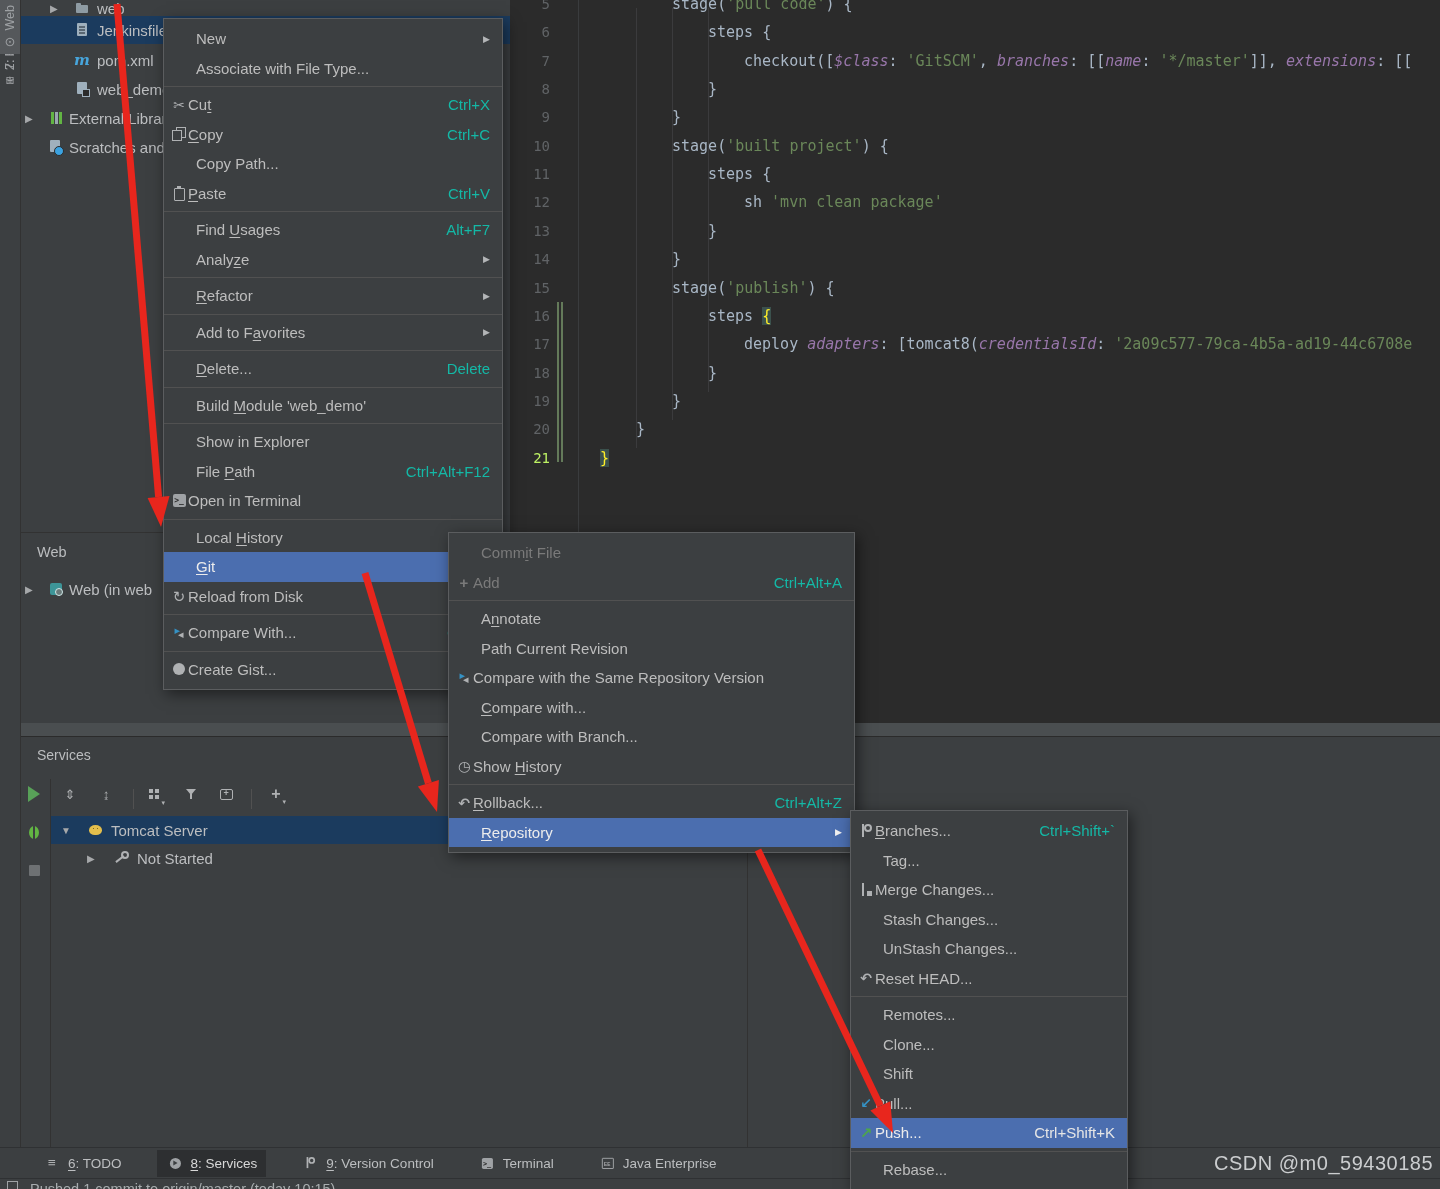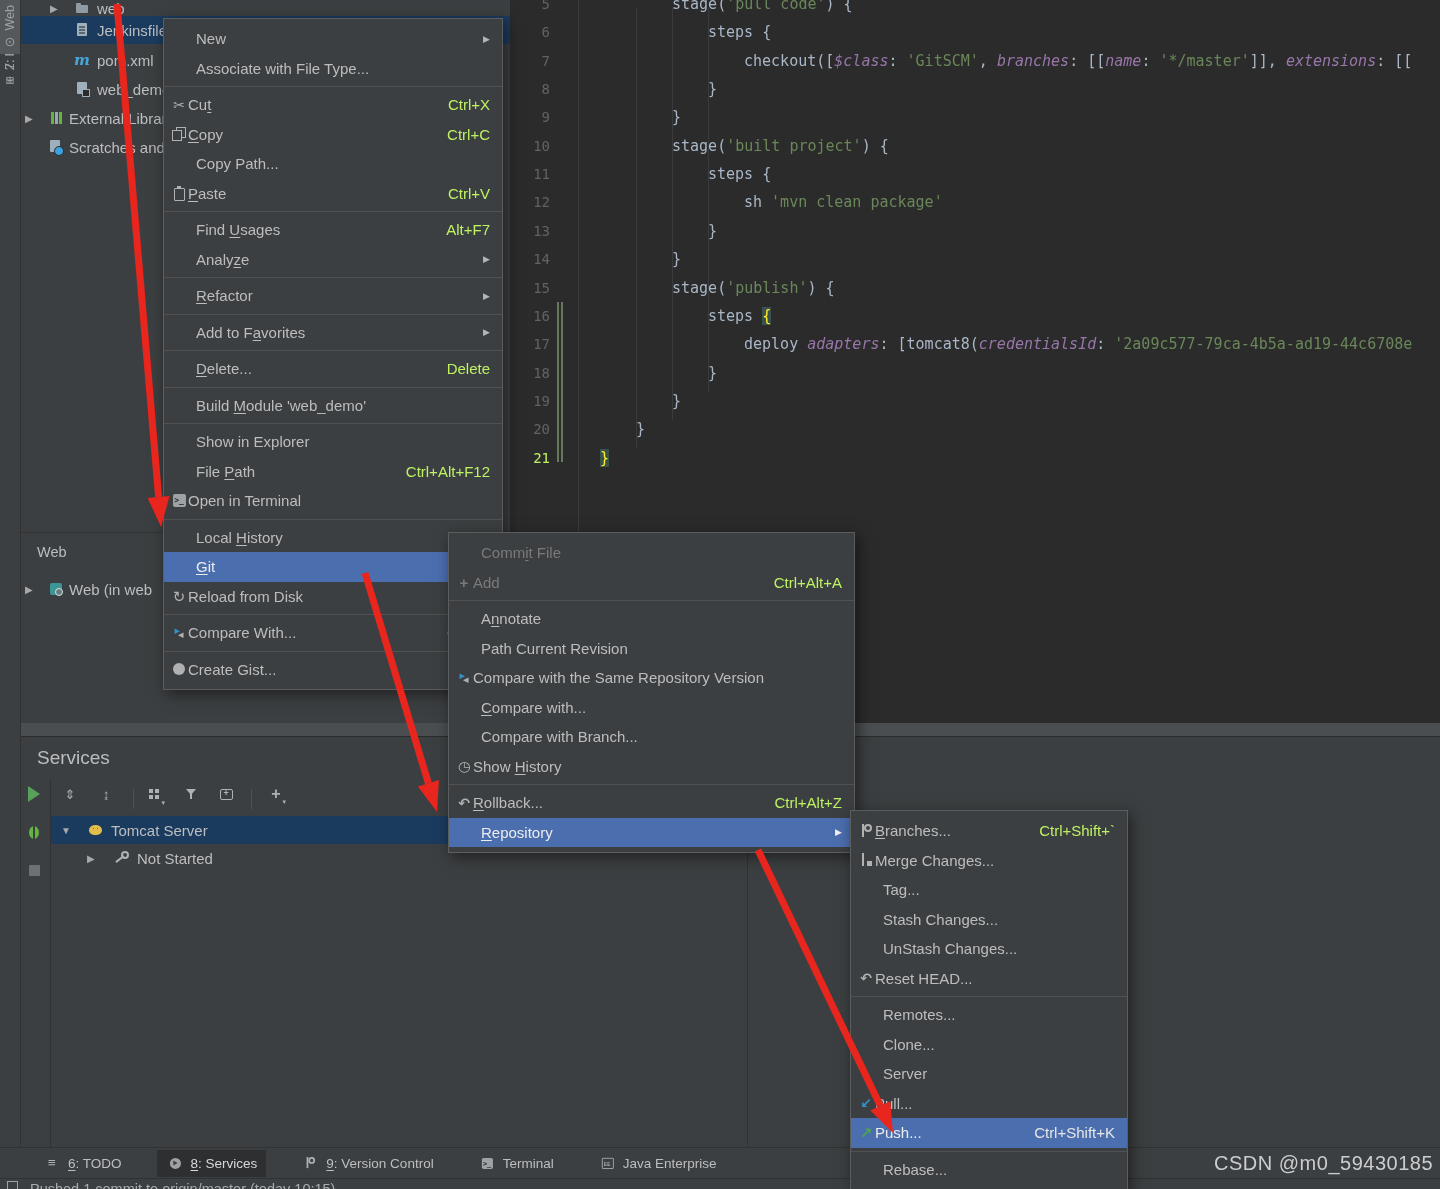--- a/index.html
+++ b/index.html
@@ -14,21 +14,21 @@
   .sic-structure::before{content:"⊞";}
   .sic-favorites::before{content:"☆";}
   .sic-web::before{content:"⊙";font-size:13px;}
   #sp0{top:712;} #sp1{top:888;} #sp2{top:1088;}
   
   #project-panel{position:absolute;left:21px;top:0;width:489px;height:532px;background:#3C3F41;z-index:1;}
   #web-panel{position:absolute;left:21px;top:532px;width:489px;height:191px;background:#3C3F41;border-top:1px solid #323232;z-index:1;}
   #web-title{position:absolute;left:16px;top:11px;font-size:14.5px;color:#BBBDBF;}
   #splitter{position:absolute;left:21px;top:723px;width:1419px;height:13px;background:#4A4E50;border-bottom:1px solid #2B2B2B;z-index:1;}
   #services-panel{position:absolute;left:21px;top:737px;width:1419px;height:410px;background:#3C3F41;z-index:1;}
-  #services-title{position:absolute;left:16px;top:10px;font-size:19px;color:#BBBDBF;}
+  #services-title{position:absolute;left:16px;top:10px;font-size:14px;color:#BBBDBF;}
   .vline{position:absolute;background:#323232;width:1px;}
   .toolsep{position:absolute;background:#515151;width:1px;height:20px;}
   
   .trow{position:absolute;left:0;right:0;height:28px;display:flex;align-items:center;font-size:15px;color:#BCBEC0;}
   .trow.sel{background:#1B3B5E;}
   .tarrow{position:absolute;font-size:10px;color:#A6A8AA;}
   .ticon{position:absolute;}
   .tlabel{position:absolute;white-space:nowrap;}
   
   #editor{position:absolute;left:510px;top:0;width:930px;height:723px;background:#2B2B2B;overflow:hidden;z-index:1;
@@ -48,21 +48,21 @@
   #menu-main{left:163px;top:18px;width:340px;z-index:20;}
   #menu-git{left:448px;top:532px;width:407px;z-index:21;}
   #menu-repo{left:850px;top:810px;width:278px;z-index:22;}
   .mi{display:flex;align-items:center;height:29.5px;padding:0 12px 0 6px;font-size:15px;color:#BDBDBD;}
   .mi.sel{background:#4B6EAF;color:#ECECEC;}
   .mi.dis{color:#7A7A7A;}
   .mi.dis .ic{color:#7A7A7A;}
   .mic{width:26px;flex:none;display:inline-flex;align-items:center;justify-content:center;}
   .mlab{flex:1;white-space:nowrap;}
   .mlab u{text-underline-offset:2px;}
-  .msc{margin-left:18px;white-space:nowrap;color:#bef264;}
+  .msc{margin-left:18px;white-space:nowrap;color:#14b8a6;}
   .mi.sel .msc{color:#E6E6E6;}
   .marr{margin-left:10px;font-size:9px;color:#B3B5B7;}
   .mi.sel .marr{color:#F0F0F0;}
   .msep{height:1px;background:#515151;margin:3px 0;}
   
   .ic{position:relative;width:18px;height:18px;flex:none;display:inline-flex;align-items:center;justify-content:center;color:#AFB1B3;font-size:14px;line-height:1;}
   .ic-scissors::before{content:"✂";}
   .ic-copy::before{content:"";position:absolute;left:6px;top:2px;width:8px;height:9px;border:1.4px solid #AFB1B3;}
   .ic-copy::after{content:"";position:absolute;left:2px;top:5px;width:8px;height:9px;border:1.4px solid #AFB1B3;background:#3C3F41;}
   .ic-paste::before{content:"";position:absolute;left:4px;top:4px;width:9px;height:11px;border:1.4px solid #AFB1B3;border-radius:1px;}
@@ -473,31 +473,31 @@
         <span class="marr">▶</span>
       </div>
     </div>
   <div id="menu-repo" class="menu">
       <div class="mi">
         <span class="mic ic ic-branch"></span>
         <span class="mlab"><u>B</u>ranches...</span>
         <span class="msc">Ctrl+Shift+`</span>
       </div>
       <div class="mi">
+        <span class="mic"></span>
+        <span class="mlab">Tag...</span>
+        <span class="msc"></span>
+      </div>
+      <div class="mi">
         <span class="mic ic ic-merge"></span>
         <span class="mlab">Merge Changes...</span>
         <span class="msc"></span>
       </div>
       <div class="mi">
         <span class="mic"></span>
-        <span class="mlab">Tag...</span>
-        <span class="msc"></span>
-      </div>
-      <div class="mi">
-        <span class="mic"></span>
         <span class="mlab">Stash Changes...</span>
         <span class="msc"></span>
       </div>
       <div class="mi">
         <span class="mic"></span>
         <span class="mlab">UnStash Changes...</span>
         <span class="msc"></span>
       </div>
       <div class="mi">
         <span class="mic ic ic-undo"></span>
@@ -510,21 +510,21 @@
         <span class="mlab">Remotes...</span>
         <span class="msc"></span>
       </div>
       <div class="mi">
         <span class="mic"></span>
         <span class="mlab">Clone...</span>
         <span class="msc"></span>
       </div>
       <div class="mi">
         <span class="mic"></span>
-        <span class="mlab">Server</span>
+        <span class="mlab">Shift</span>
         <span class="msc"></span>
       </div>
       <div class="mi">
         <span class="mic ic ic-pull"></span>
         <span class="mlab">Pull...</span>
         <span class="msc"></span>
       </div>
       <div class="mi sel">
         <span class="mic ic ic-push"></span>
         <span class="mlab">Push...</span>

